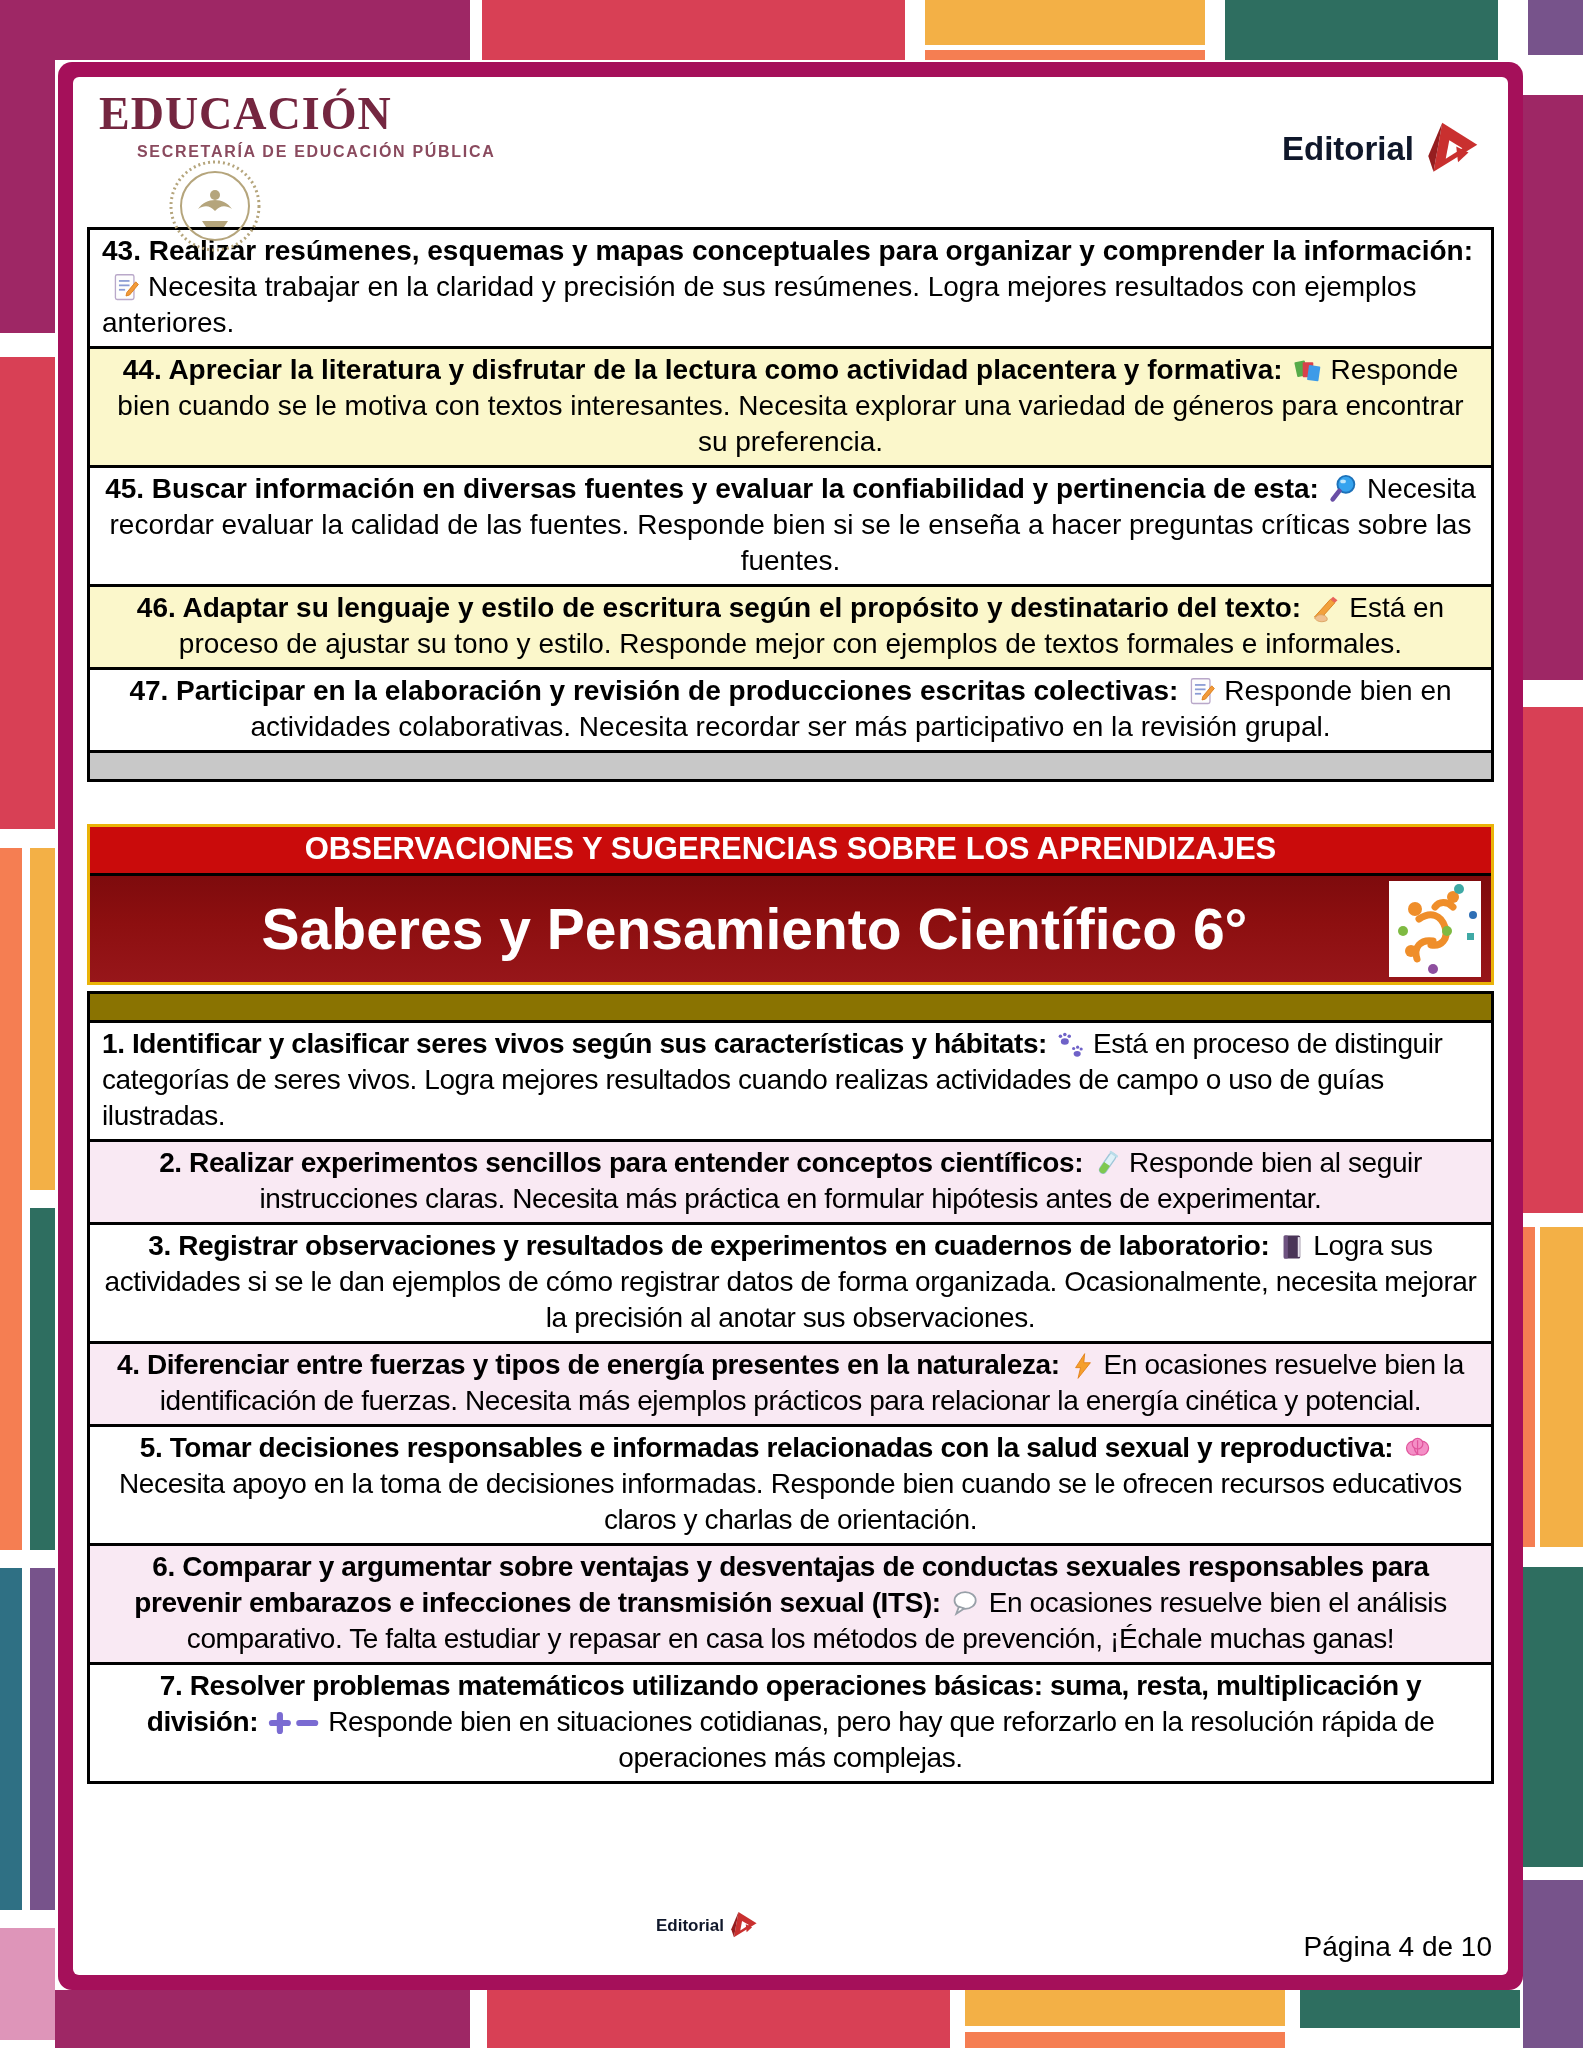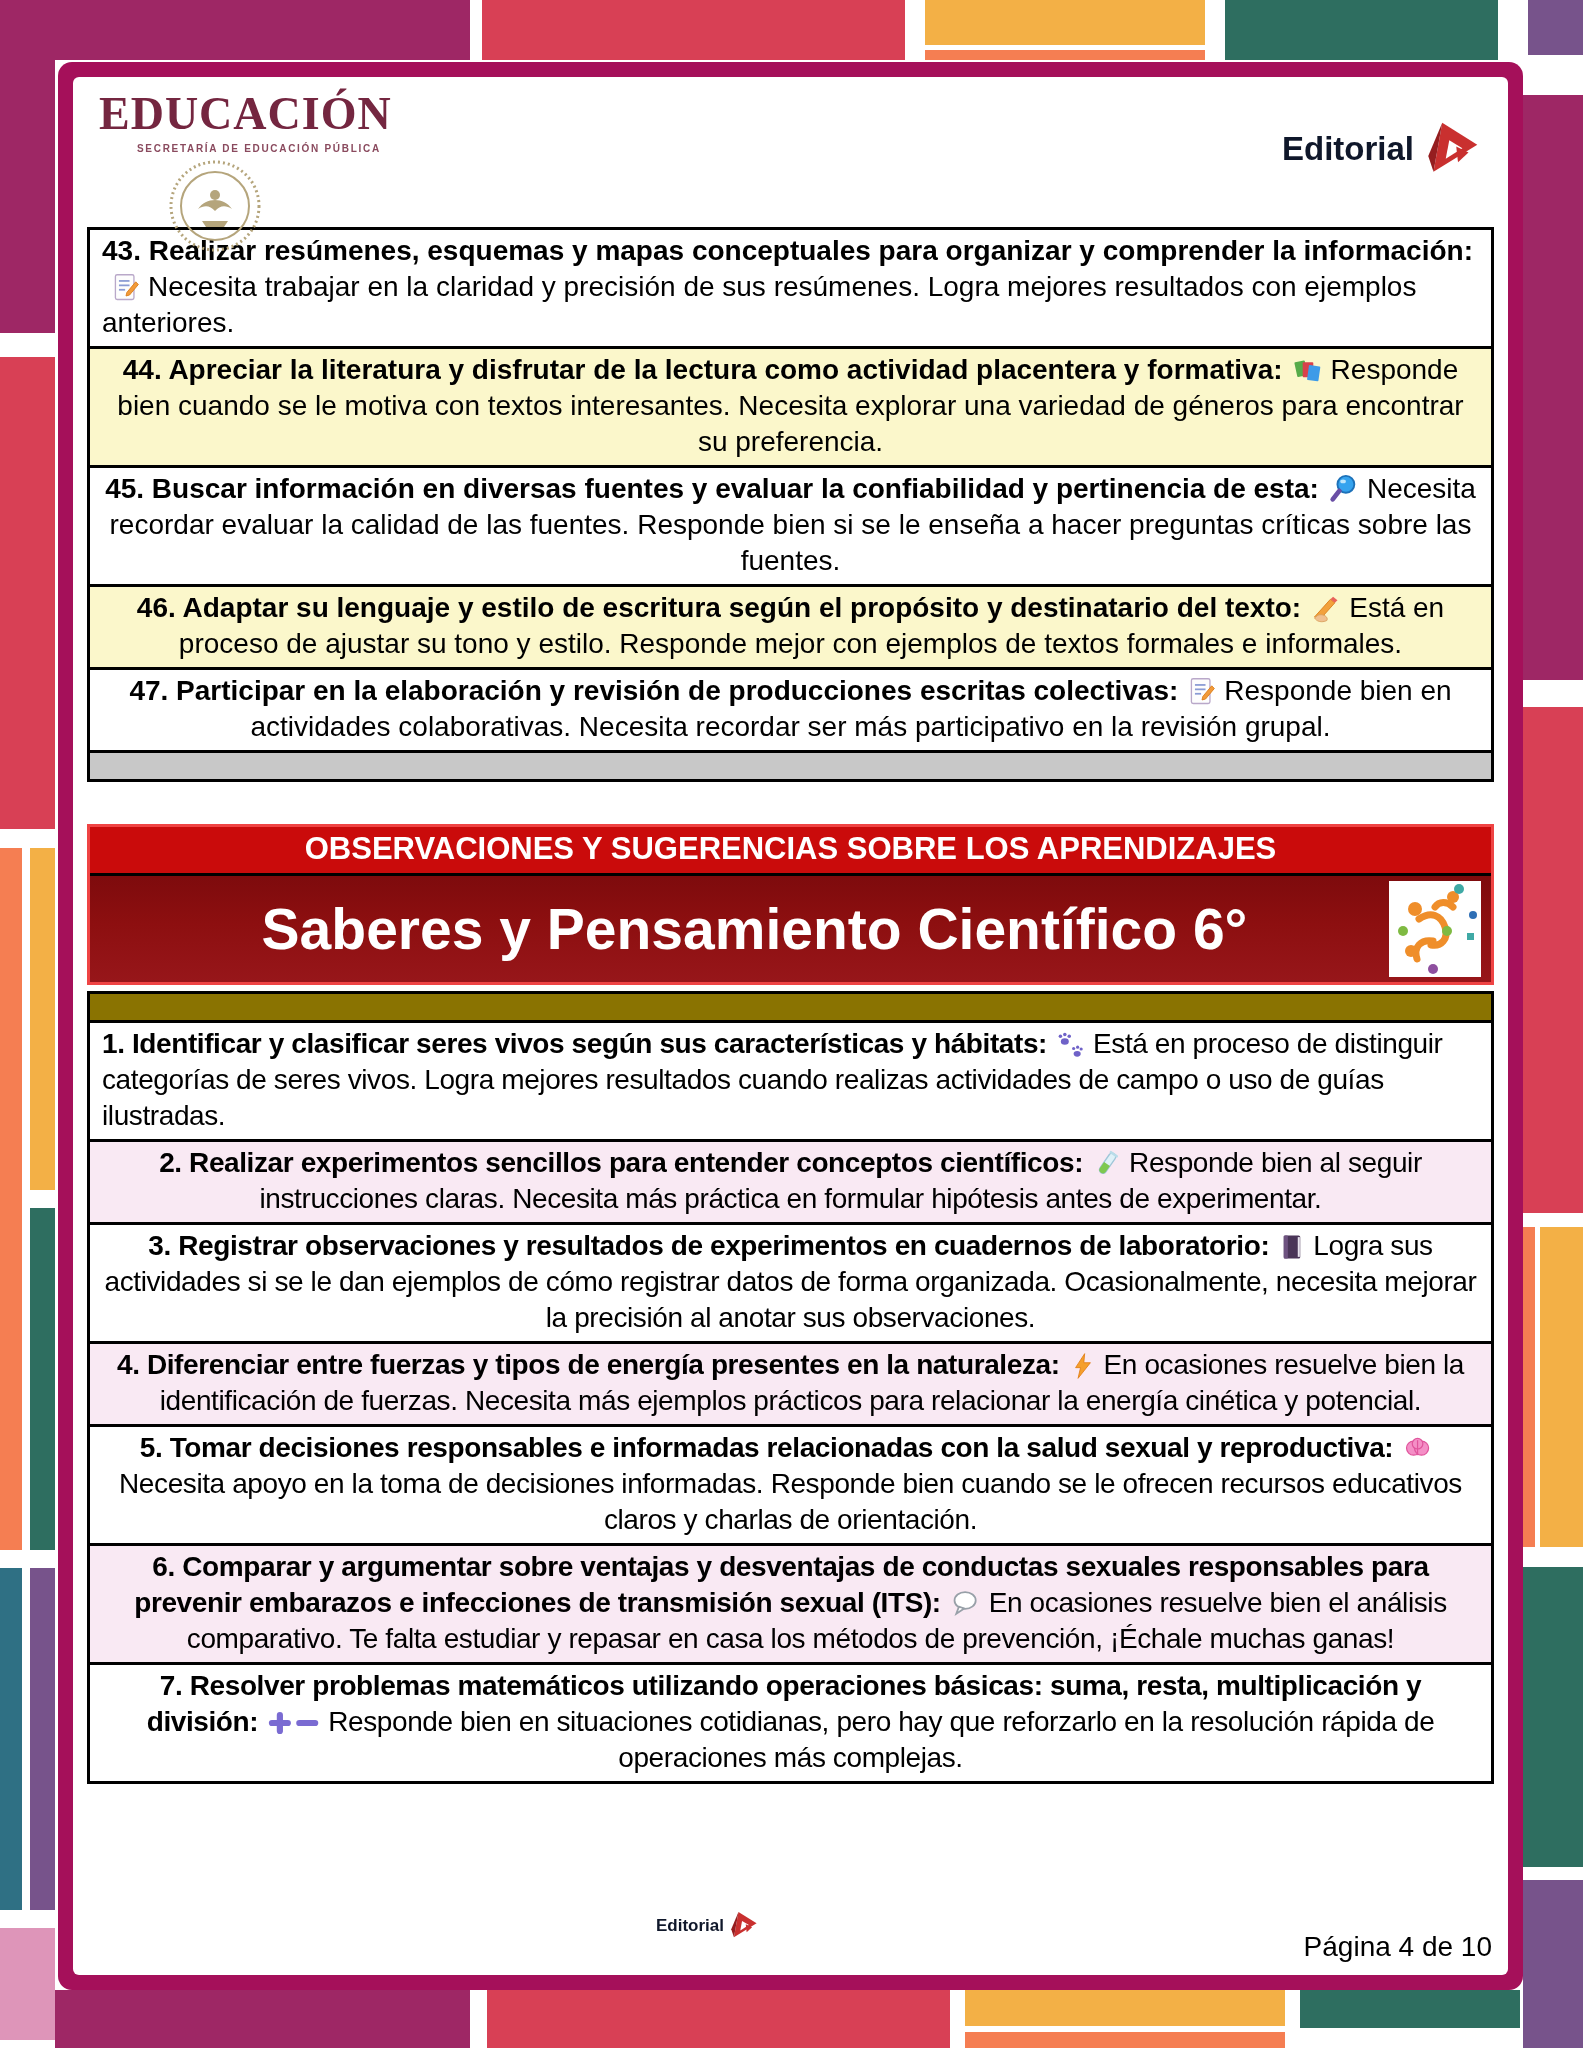--- a/index.html
+++ b/index.html
@@ -5,32 +5,32 @@
   html,body{margin:0;padding:0;}
   body{width:1583px;height:2048px;position:relative;background:#fff;overflow:hidden;
        font-family:"Liberation Sans", sans-serif;color:#000;}
   .t{position:absolute;}
   .frame{position:absolute;left:58px;top:62px;width:1465px;height:1928px;
          background:var(--frame,#A5105A);border-radius:14px;z-index:2;}
   .page{position:absolute;left:15px;top:15px;right:15px;bottom:15px;background:#fff;border-radius:6px;}
   .hdr{height:140px;position:relative;}
   .sep-title{font-family:"Liberation Serif", serif;font-weight:bold;font-size:46px;
              color:#742640;letter-spacing:1px;margin:10px 8px 0 26px;}
-  .sep-sub{font-size:10px;font-weight:bold;color:#8A4A5E;letter-spacing:1.7px;margin:3px 0 0 64px;}
+  .sep-sub{font-size:16px;font-weight:bold;color:#8A4A5E;letter-spacing:1.7px;margin:3px 0 0 64px;}
   .seal{position:absolute;left:95px;top:72px;z-index:5;}
   .emd{position:absolute;right:28px;top:34px;display:flex;align-items:center;gap:8px;}
   .emd-text{color:#0f172a;font-size:33px;font-weight:bold;}
   .tbl{margin:0 14px;border:3px solid #000;}
   .row + .row{border-top:3px solid #000;text-align:center;}
   .cell{margin:0;padding:3px 12px 5px 12px;font-size:28px;line-height:36px;}
   .bg-y{background:var(--row-yellow,#FBF7CB);}
   .bg-p{background:var(--row-pink,#F9E9F3);}
   .gray-row{height:26px;background:var(--gray-bar,#C8C8C8);border-top:3px solid #000;}
   .ico{display:inline-block;vertical-align:-7px;margin:0 7px 0 9px;line-height:0;}
-  .redsec{margin:42px 14px 0 14px;border:3px solid #ef4444;}
+  .redsec{margin:42px 14px 0 14px;border:3px solid #eab308;}
   .banner{background:var(--banner-red,#CA0B0B);color:#fff;font-weight:bold;font-size:31px;
           text-align:center;padding:4px 0 6px 0;border-bottom:3px solid #000;}
   .maroon{background:linear-gradient(180deg,#7E0B0D 0%,#8D0F10 45%,#97161A 100%);
           position:relative;height:106px;}
   .bigtitle{color:#fff;font-weight:bold;font-size:57px;line-height:106px;text-align:center;
             padding-right:120px;white-space:nowrap;margin-left:48px;}
   .sci-icon{position:absolute;right:10px;top:5px;width:92px;height:96px;background:#fff;}
   .olive{margin:6px 14px 0 14px;border:3px solid #000;height:26px;background:var(--olive,#8A7301);}
   .scitbl{border-top-width:0;}
   .sci .cell{letter-spacing:-0.4px;}

